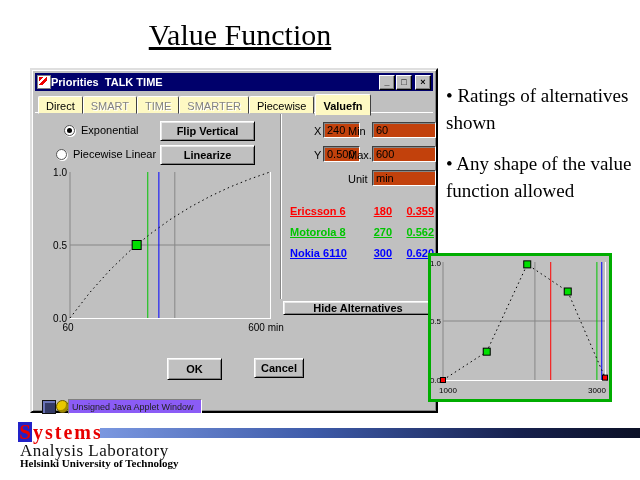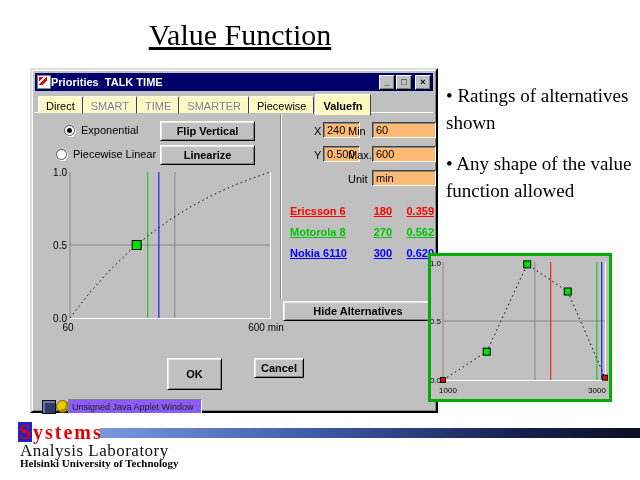--- a/index.html
+++ b/index.html
@@ -45,21 +45,21 @@
   .tabline{left:3px;top:42px;right:3px;height:1px;background:#fff;z-index:1;}
 
   
   .radio-row{display:flex;align-items:center;gap:6px;font:11px "Liberation Sans",sans-serif;color:#000;}
   .radio{width:11px;height:11px;border-radius:50%;background:#fff;border:1px solid #555;box-shadow:1px 1px 0 #fff;box-sizing:border-box;flex:none;}
   .radio.sel::after{content:"";display:block;width:5px;height:5px;margin:2px;background:#000;border-radius:50%;}
   .btn95{background:#c0c0c0;border:1px solid;border-color:#fff #000 #000 #fff;
     box-shadow:inset 1px 1px 0 #e8e8e8, inset -1px -1px 0 #808080;
     font:bold 11px "Liberation Sans",sans-serif;color:#000;display:grid;place-items:center;box-sizing:border-box;}
   .lbl{font:11px "Liberation Sans",sans-serif;color:#000;}
-  .tf{background:#fdba74;border:1px solid;border-color:#404040 #fff #fff #404040;box-shadow:inset 1px 1px 0 #868686;
+  .tf{background:#c2410c;border:1px solid;border-color:#404040 #fff #fff #404040;box-shadow:inset 1px 1px 0 #868686;
     font:11px "Liberation Sans",sans-serif;color:#000;padding:7px 3px;box-sizing:border-box;outline:none;}
   .vsep{left:248px;top:44px;width:1px;height:185px;background:#868686;box-shadow:1px 0 0 #fff;}
 
   
   .alts{left:258px;top:130px;width:150px;font:bold 11px "Liberation Sans",sans-serif;}
   .alt-row{display:flex;height:21px;align-items:center;text-decoration:underline;}
   .alt-name{width:72px;}
   .alt-x{width:30px;text-align:right;}
   .alt-v{width:42px;text-align:right;}
 
@@ -165,23 +165,23 @@
         <span class="alt-x">270</span>
         <span class="alt-v">0.562</span>
       </div>
       <div class="alt-row" style="color: rgb(0, 0, 255);">
         <span class="alt-name">Nokia 6110</span>
         <span class="alt-x">300</span>
         <span class="alt-v">0.620</span>
       </div>
     </div>
 
-    <div class="abs btn95" style="left:251px;top:231px;width:150px;height:20px;">Hide Alternatives</div>
-
-    <div class="abs btn95" style="left:135px;top:288px;width:55px;height:32px;text-align:center;">OK</div>
+    <div class="abs btn95" style="left:251px;top:231px;width:150px;height:14px;">Hide Alternatives</div>
+
+    <div class="abs btn95" style="left:135px;top:288px;width:55px;height:22px;text-align:center;">OK</div>
     <div class="abs btn95" style="left:222px;top:288px;width:50px;height:20px;">Cancel</div>
 
     <span class="abs ico1"></span>
     <span class="abs ico2"></span>
     <div class="abs status-field">Unsigned Java Applet Window</div>
   </div>
 
   <div class="abs minichart">
     <svg id="chart2" width="178" height="143" viewBox="0 0 178 143">
       <line x1="12" y1="6" x2="12" y2="124" stroke="#868686"></line>

